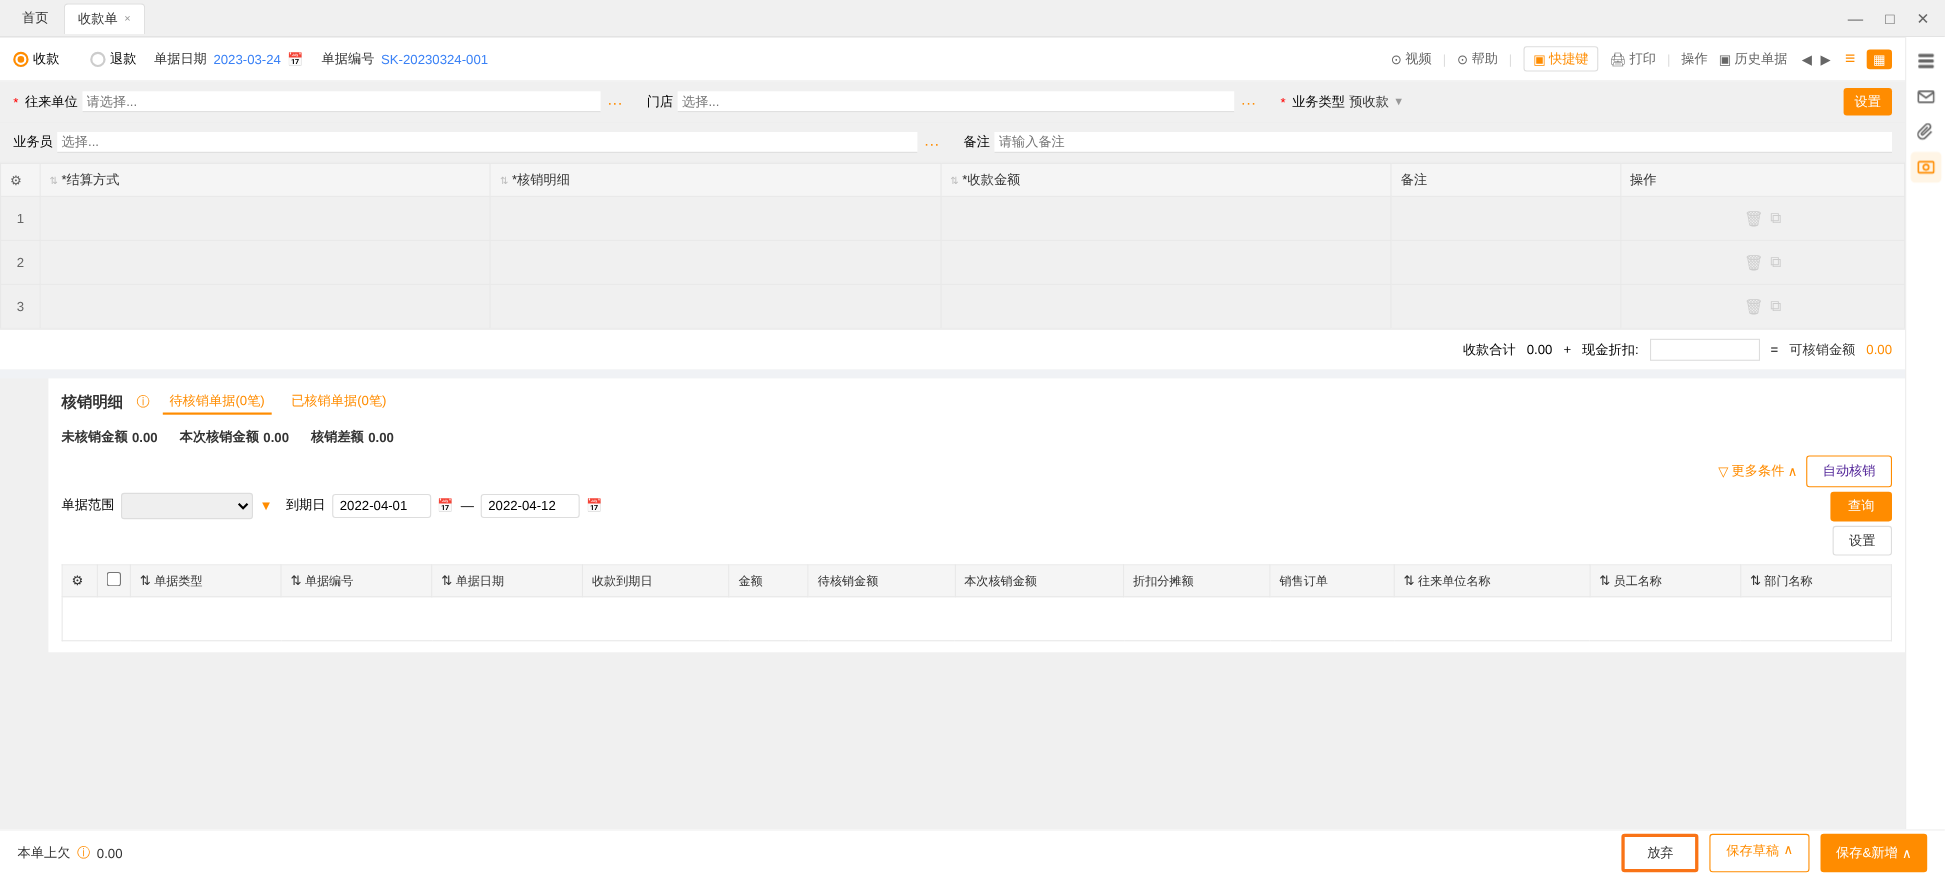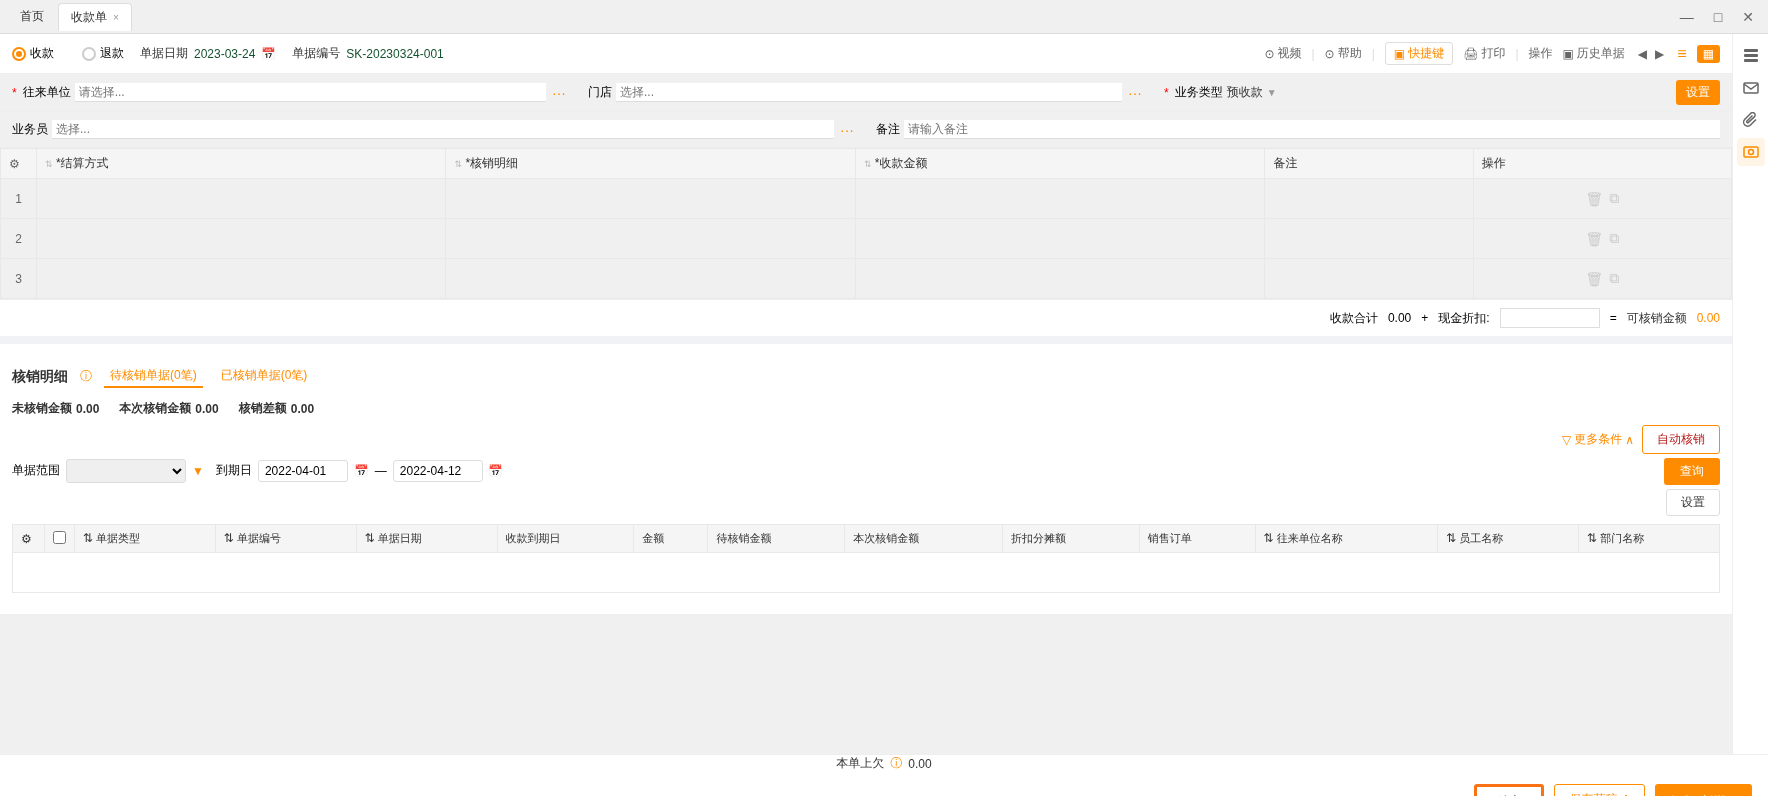--- a/index.html
+++ b/index.html
@@ -25,21 +25,21 @@
       display: flex; align-items: center; padding: 6px 12px; background: #fff;
       border-bottom: 1px solid #eee; gap: 16px; min-height: 40px;
     }
     .radio-group { display: flex; gap: 28px; align-items: center; }
     .radio-item { display: flex; align-items: center; gap: 4px; cursor: pointer; }
     .radio-dot { width: 14px; height: 14px; border-radius: 50%; border: 2px solid #ccc; display: flex; align-items: center; justify-content: center; }
     .radio-dot.active { border-color: #ff8c00; }
     .radio-dot.active::after { content: ''; width: 6px; height: 6px; background: #ff8c00; border-radius: 50%; }
     .field-group { display: flex; align-items: center; gap: 6px; }
     .field-label { color: #333; white-space: nowrap; }
-    .field-value { color: #14532d; }
+    .field-value { color: #3b82f6; }
     .calendar-icon { color: #ff8c00; cursor: pointer; }
     .toolbar-right { margin-left: auto; display: flex; align-items: center; gap: 10px; color: #666; }
     .toolbar-icon-btn { display: flex; align-items: center; gap: 3px; cursor: pointer; color: #666; }
     .quick-btn { background: #fff; border: 1px solid #ddd; padding: 2px 8px; border-radius: 3px; display: flex; align-items: center; gap: 3px; cursor: pointer; color: #ff8c00; }
     .nav-arrows { display: flex; gap: 2px; }
     .nav-arrow { color: #666; cursor: pointer; padding: 0 3px; }
     .settings-btn { background: #ff8c00; color: #fff; border: none; padding: 4px 10px; border-radius: 3px; cursor: pointer; }
 
     
     .form-row {
@@ -74,53 +74,53 @@
       border-top: 1px solid #eee; gap: 10px; background: #fff;
     }
     .summary-label { color: #333; }
     .summary-orange { color: #ff8c00; }
     .discount-input { border: 1px solid #ddd; width: 100px; padding: 2px 6px; outline: none; }
 
     
     .section-divider { height: 8px; background: #f0f2f5; }
 
     
-    .verify-section { background: #fff; padding: 21px 12px; }
+    .verify-section { background: #fff; padding: 10px 12px; margin-left: 44px; }
     .verify-header { display: flex; align-items: center; gap: 12px; margin-bottom: 8px; }
     .verify-title { font-size: 14px; font-weight: bold; color: #333; }
     .info-icon { color: #ff8c00; cursor: pointer; }
     .verify-tab { color: #ff8c00; cursor: pointer; padding: 2px 6px; border-bottom: 2px solid transparent; }
     .verify-tab.active { border-bottom-color: #ff8c00; }
     .verify-stats { display: flex; align-items: center; gap: 20px; padding: 4px 0 8px 0; font-weight: bold; }
     .stat-item { display: flex; align-items: center; gap: 4px; color: #333; }
     .verify-controls { display: flex; align-items: center; justify-content: space-between; margin-bottom: 8px; }
     .filter-row { display: flex; align-items: center; gap: 12px; flex: 1; }
     .filter-field { display: flex; align-items: center; gap: 6px; }
     .filter-select { border: 1px solid #ddd; padding: 3px 8px; border-radius: 3px; outline: none; min-width: 120px; }
     .date-input { border: 1px solid #ddd; padding: 3px 6px; border-radius: 3px; outline: none; width: 90px; }
     .date-icon { color: #ff8c00; cursor: pointer; }
     .query-btn { background: #ff8c00; color: #fff; border: none; padding: 5px 16px; border-radius: 3px; cursor: pointer; }
     .more-conditions { color: #ff8c00; cursor: pointer; display: flex; align-items: center; gap: 3px; }
-    .auto-verify-btn { background: #fff; color: #b91c1c; border: 1px solid #ff8c00; padding: 5px 14px; border-radius: 3px; cursor: pointer; }
+    .auto-verify-btn { background: #fff; color: #4c1d95; border: 1px solid #ff8c00; padding: 5px 14px; border-radius: 3px; cursor: pointer; }
     .right-actions { display: flex; flex-direction: column; gap: 4px; align-items: flex-end; }
     .setting-btn-sm { background: #fff; color: #333; border: 1px solid #ddd; padding: 4px 14px; border-radius: 3px; cursor: pointer; }
 
     
     .verify-table { width: 100%; border-collapse: collapse; }
     .verify-table th {
       background: #f5f5f5; border: 1px solid #e8e8e8; padding: 6px 8px;
       text-align: left; font-weight: normal; color: #333; white-space: nowrap; font-size: 11px;
     }
     .verify-table td { border: 1px solid #e8e8e8; padding: 4px 8px; height: 32px; }
 
     
     .bottom-bar {
       position: fixed; bottom: 0; left: 0; right: 0; height: 42px;
       background: #fff; border-top: 1px solid #eee;
-      display: flex; align-items: center; padding: 0 16px; gap: 12px; flex-direction: column;
+      display: flex; align-items: center; padding: 0 16px; gap: 12px;
     }
     .bottom-info { color: #333; display: flex; align-items: center; gap: 6px; }
     .bottom-right { margin-left: auto; display: flex; gap: 10px; }
     .discard-btn { background: #fff; color: #333; border: 3px solid #f97316; padding: 6px 20px; border-radius: 3px; cursor: pointer; }
     .save-draft-btn { background: #fff; color: #ff8c00; border: 1px solid #ff8c00; padding: 6px 14px; border-radius: 3px; cursor: pointer; display: flex; align-items: flex-start; gap: 4px; }
     .save-new-btn { background: #ff8c00; color: #fff; border: none; padding: 6px 14px; border-radius: 3px; cursor: pointer; display: flex; align-items: center; gap: 4px; }
 
     
     .right-sidebar {
       position: fixed; right: 0; top: 34px; bottom: 42px; width: 36px;

